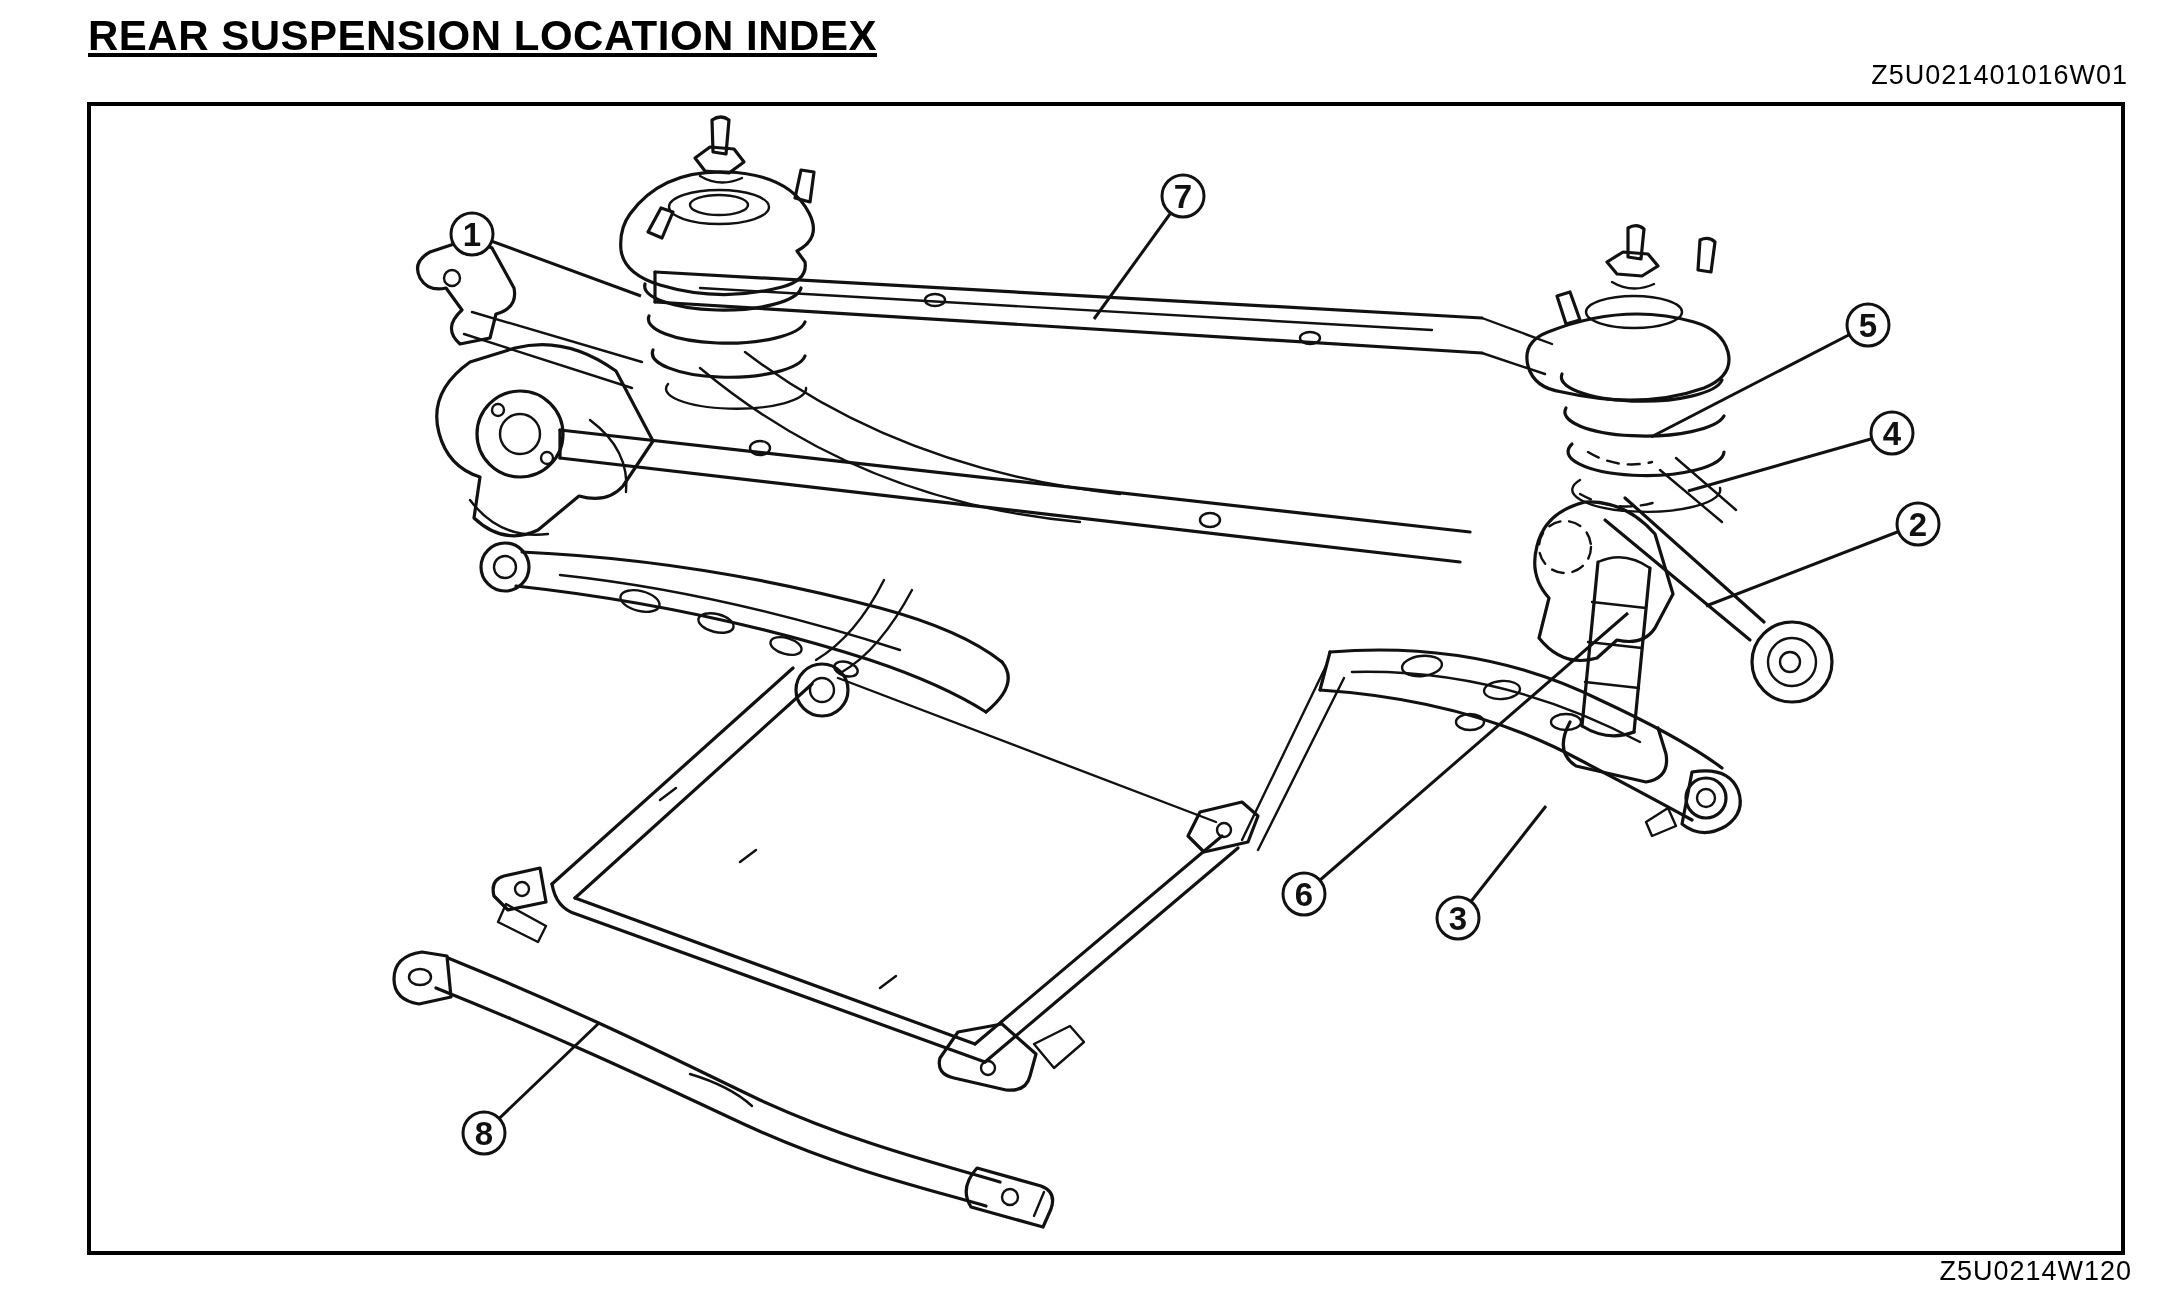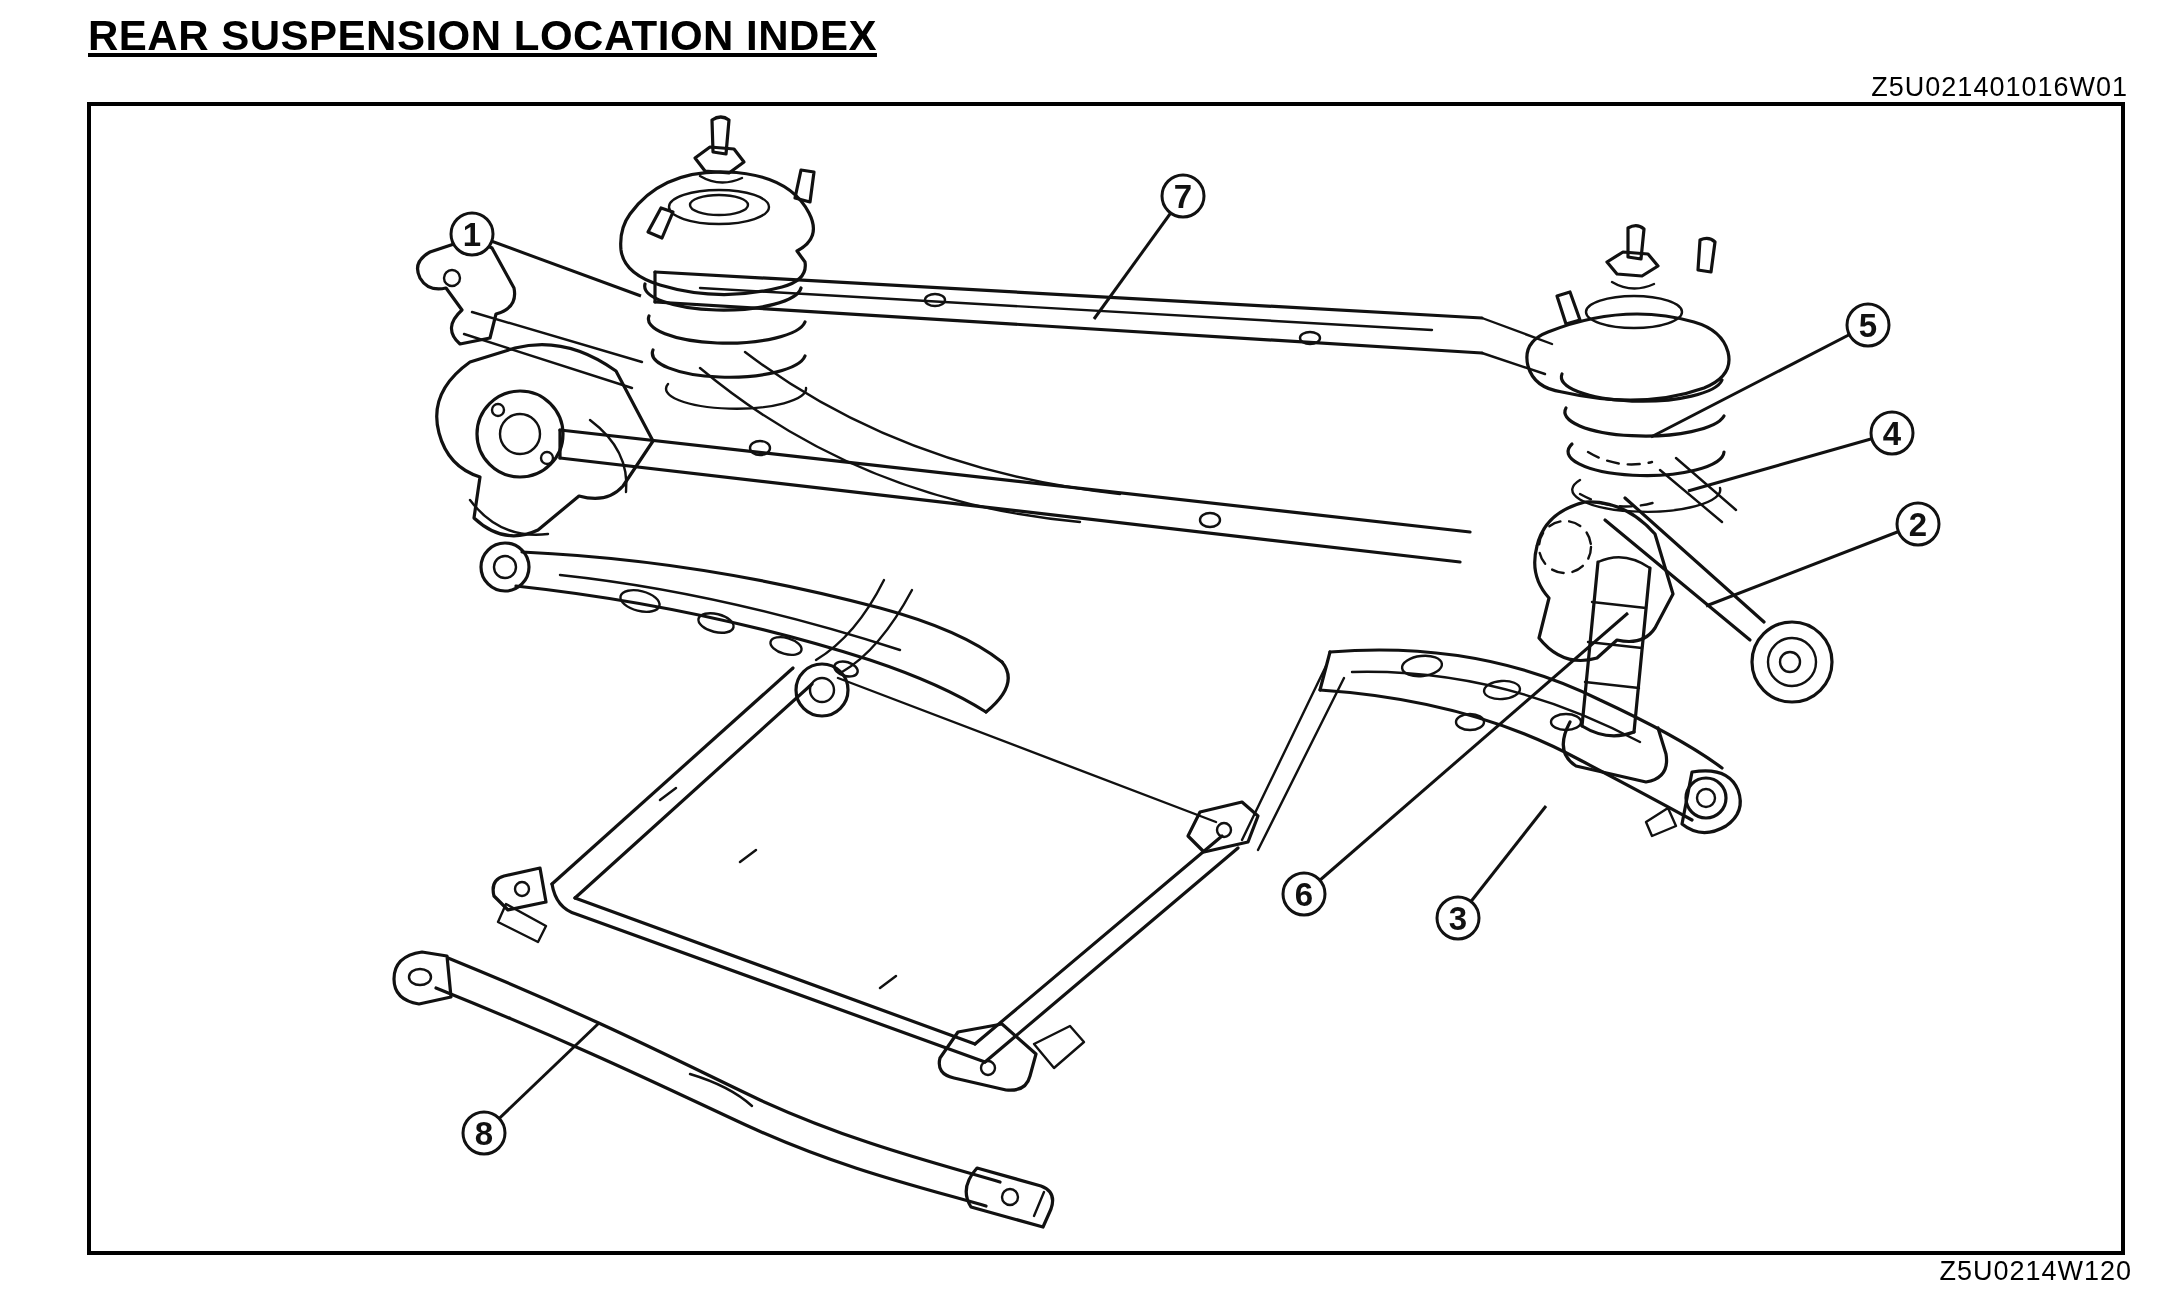--- a/index.html
+++ b/index.html
@@ -5,21 +5,21 @@
   html,body{margin:0;padding:0;background:#ffffff;}
   body{
     width:2180px;height:1300px;position:relative;overflow:hidden;
     font-family:"Liberation Sans", sans-serif;color:#000;
   }
   .page-title{
     position:absolute;left:88px;top:12px;
     font-size:42px;font-weight:bold;letter-spacing:0.5px;white-space:nowrap;text-decoration:underline;
   }
   .code-top{
-    position:absolute;right:52px;top:72px;
+    position:absolute;right:52px;top:60px;
     font-size:27px;letter-spacing:1px;
   }
   .code-bottom{
     position:absolute;right:48px;top:1256px;
     font-size:27px;letter-spacing:1px;
   }
   svg{position:absolute;left:0;top:0;}
   .ln{fill:none;stroke:#111;stroke-width:3.2;stroke-linecap:round;stroke-linejoin:round;}
   .ln2{fill:none;stroke:#111;stroke-width:2.4;stroke-linecap:round;stroke-linejoin:round;}
   .dash{stroke-dasharray:12 9;}

